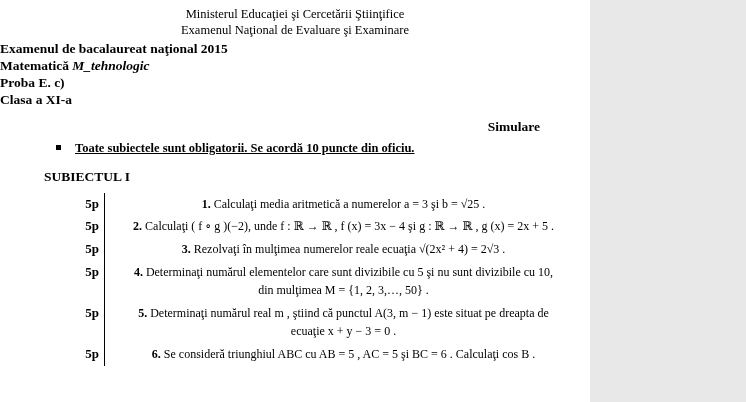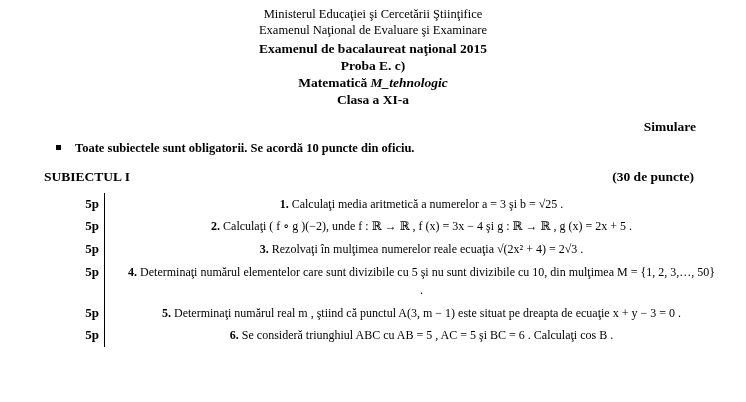--- a/index.html
+++ b/index.html
@@ -1,34 +1,34 @@
 <!DOCTYPE html>
 <html><head>
 <meta charset="utf-8">
 <style>
   html, body { margin: 0; padding: 0; background: #e8e8e8; }
   .page {
     position: relative;
-    width: 746px;
+    width: 590px;
     height: 402px;
     background: #ffffff;
     color: #000000;
     font-family: "Liberation Serif", "DejaVu Serif", serif;
     overflow: hidden;
   }
   .hdr { text-align: center; font-size: 12.5px; line-height: 1.25; padding-top: 7px; }
   .hdr div { margin: 0; }
-  .title-block { text-align: center; font-weight: bold; font-size: 13.5px; line-height: 1.25; margin-top: 3px; }
+  .title-block { text-align: left; font-weight: bold; font-size: 13.5px; line-height: 1.25; margin-top: 3px; }
   .subject-name { font-style: italic; }
   .simulare { text-align: right; font-weight: bold; font-size: 13.5px; padding-right: 50px; margin-top: 10px; }
   .filiera {
     font-weight: bold; font-style: italic; font-size: 12.5px; line-height: 1.3;
     margin: 3px 30px 0 44px;
   }
-  .bullets { margin: 4px 0 0 56px; font-weight: bold; font-size: 12.5px; line-height: 1.45; }
+  .bullets { margin: 4px 0 0 56px; font-weight: bold; font-size: 12.5px; line-height: 1.45; text-decoration: underline; }
   .bullet-row { display: flex; align-items: baseline; }
   .bullet-sq {
     display: inline-block; width: 5px; height: 5px; background: #000;
     margin-right: 14px; flex: 0 0 auto; position: relative; top: -2px;
   }
   .section-row {
     display: flex; justify-content: space-between; font-weight: bold; font-size: 13.5px;
     margin: 12px 52px 8px 44px;
     text-align: right;
   }
@@ -49,41 +49,40 @@
 
 <div class="page">
 
   <div class="hdr">
     <div>Ministerul Educaţiei şi Cercetării Ştiinţifice</div>
     <div>Examenul Naţional de Evaluare şi Examinare</div>
   </div>
 
   <div class="title-block">
     <div>Examenul de bacalaureat naţional 2015</div>
-    <div>Proba E. c)</div>
     <div>
       <span>Matematică</span>
       <span class="subject-name">M_tehnologic</span>
     </div>
+    <div>Proba E. c)</div>
     <div>Clasa a XI-a</div>
   </div>
 
   <div class="simulare">Simulare</div>
 
 
   <div class="bullets">
     <div class="bullet-row">
       <span class="bullet-sq"></span>
       <span>Toate subiectele sunt obligatorii. Se acordă 10 puncte din oficiu.</span>
     </div>
   </div>
 
   <div class="section-row">
     <span>SUBIECTUL I</span>
-    <span>(30 de puncte)</span>
   </div>
 
   <div class="qtable">
 
     <div class="qrow">
       <div class="qpts">5p</div>
       <div class="qbody">
         <span class="qnum">1.</span>
         <span>Calculaţi media aritmetică a numerelor a = 3 şi b = √25 .</span>
       </div>

